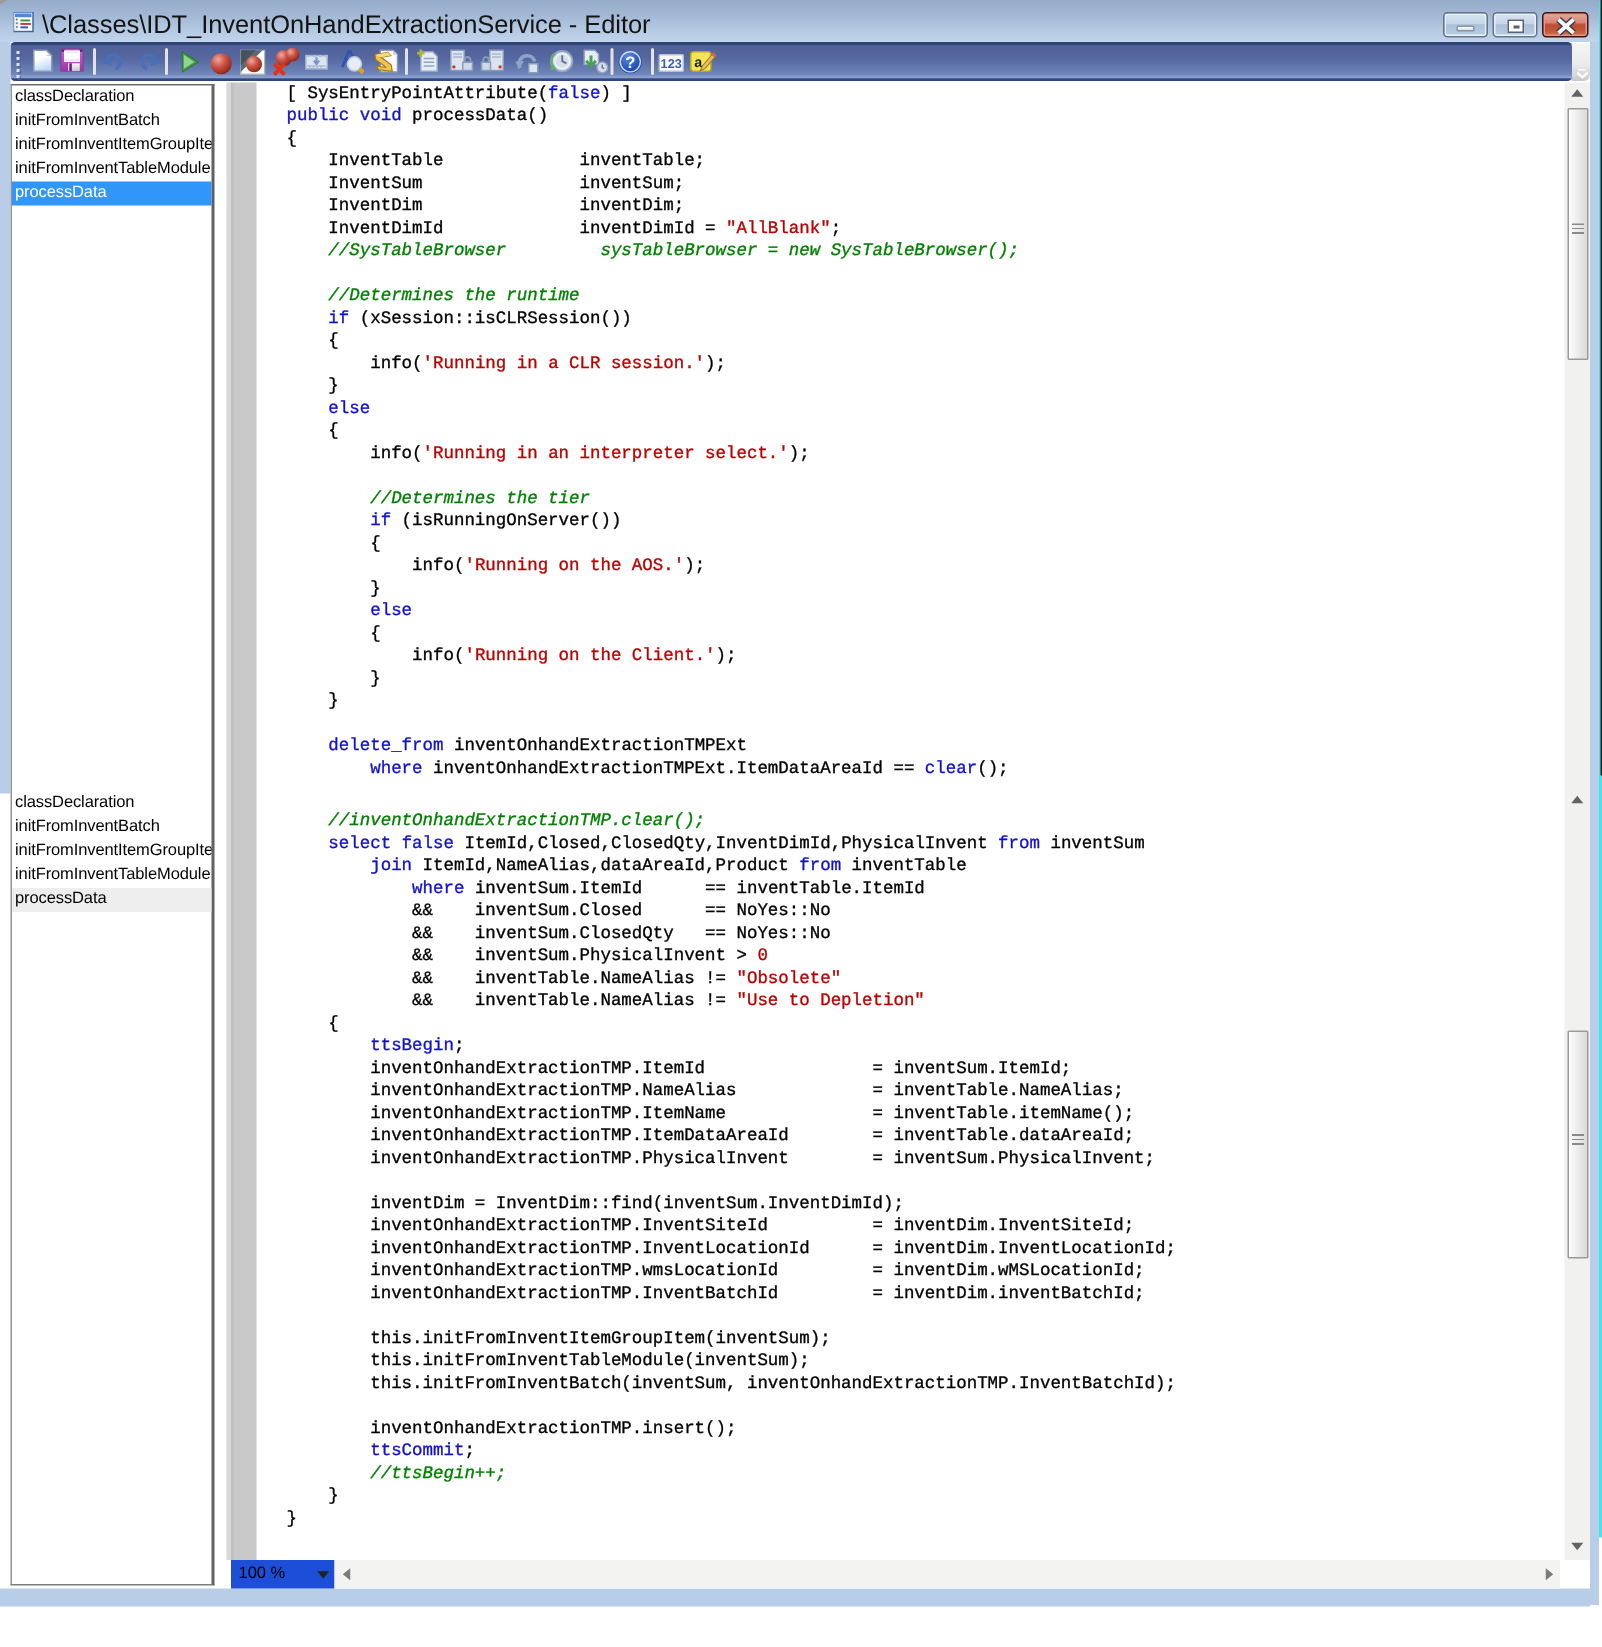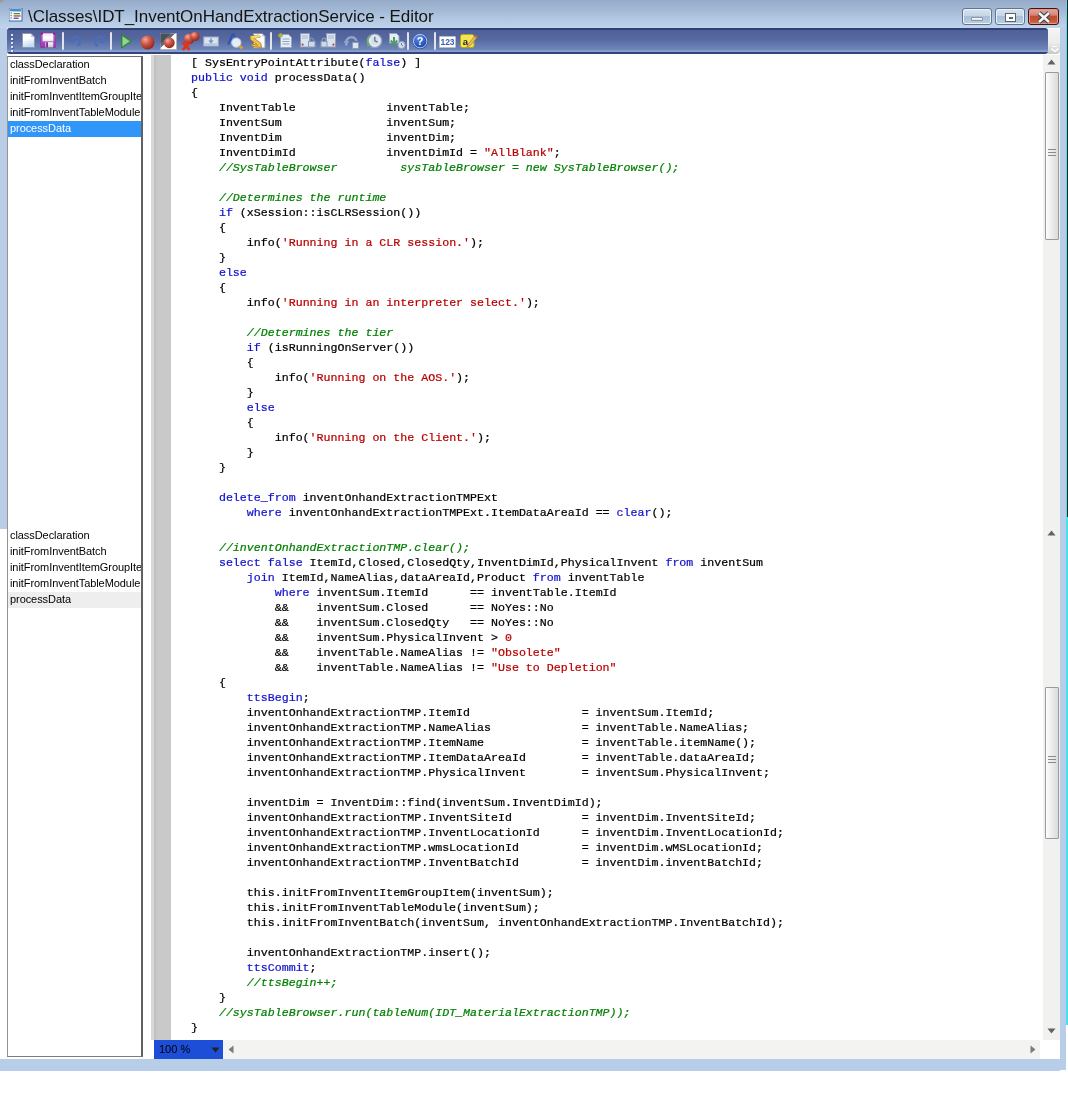--- a/index.html
+++ b/index.html
@@ -298,21 +298,20 @@
         inventOnhandExtractionTMP.InventBatchId         = inventDim.inventBatchId;
 
         this.initFromInventItemGroupItem(inventSum);
         this.initFromInventTableModule(inventSum);
         this.initFromInventBatch(inventSum, inventOnhandExtractionTMP.InventBatchId);
 
         inventOnhandExtractionTMP.insert();
         <b class="k">ttsCommit</b>;
         <i class="c">//ttsBegin++;</i>
     }
-    <i class="c">//sysTableBrowser.run(tableNum(IDT_MaterialExtractionTMP));</i>
 }</pre>
 
 <div class="abs" style="left:1043px;top:55px;width:17px;height:985px;background:#f1f1f0"></div>
 <svg class="abs" style="left:1047px;top:59px" width="9" height="6" viewBox="0 0 9 6">
     <path d="M4.5 0.5 L8.5 5.5 L0.5 5.5 z" fill="#636363"></path>
   </svg>
 <div class="abs" style="left:1044.5px;top:72px;width:14px;height:168px;background:linear-gradient(90deg,#fdfdfd,#dadada);border:1px solid #9b9b9b;border-radius:1px">
  <div class="abs" style="left:2.5px;top:76px;width:8px;height:8px;background:repeating-linear-gradient(180deg,#8a8a8a 0,#8a8a8a 1px,transparent 1px,transparent 3px)"></div>
 </div>
 <svg class="abs" style="left:1047px;top:530px" width="9" height="6" viewBox="0 0 9 6">

